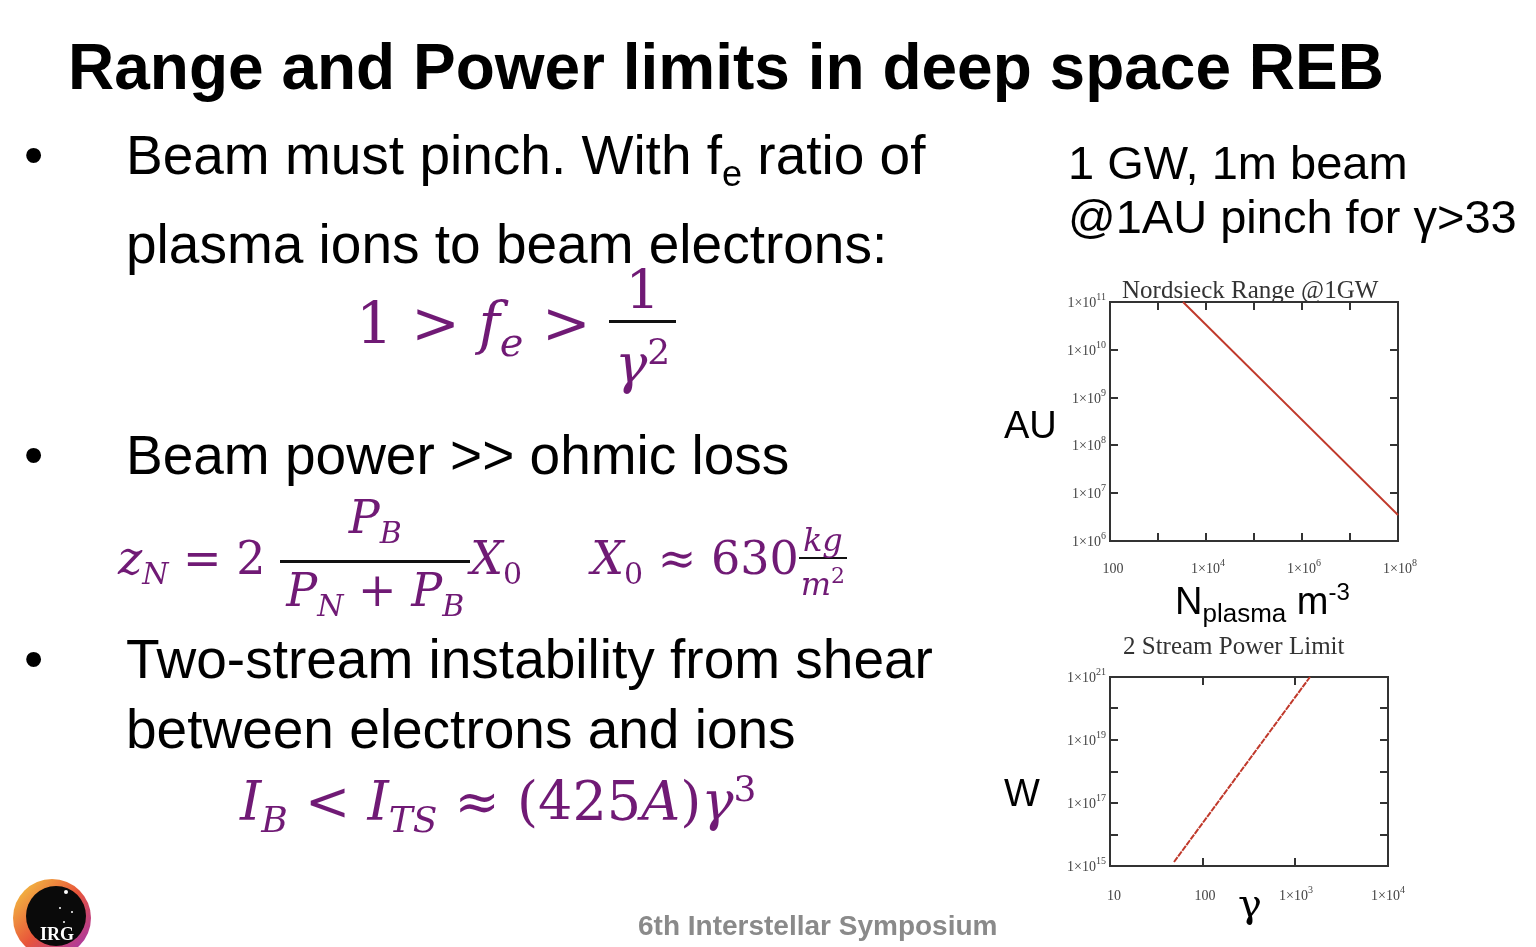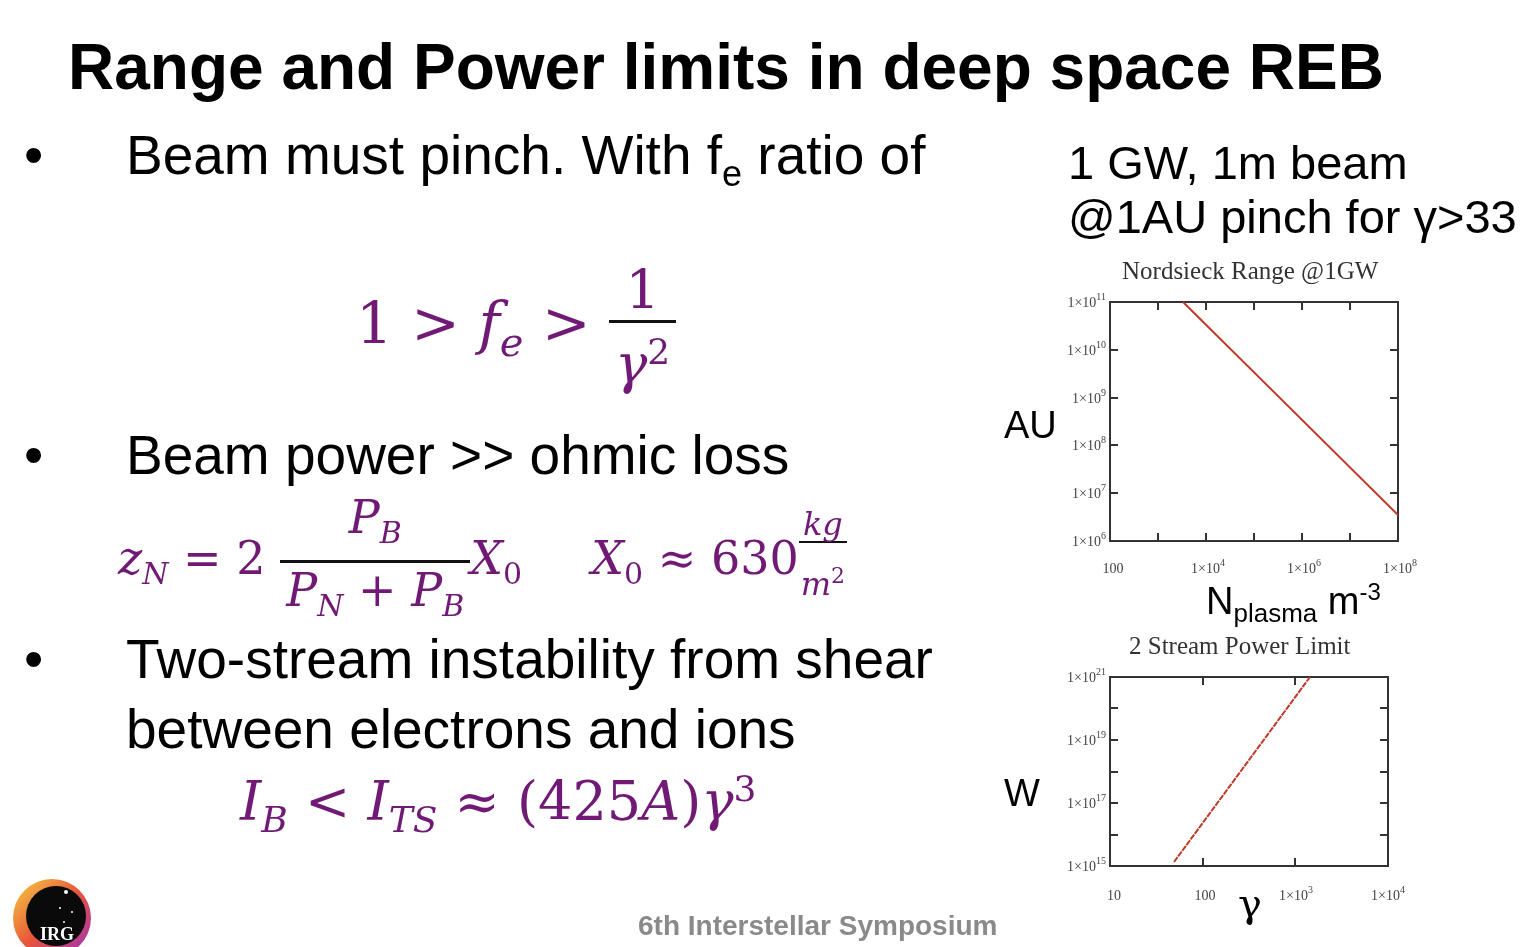--- a/index.html
+++ b/index.html
@@ -20,53 +20,53 @@
   .logo{position:absolute;left:12px;top:878px;width:80px;height:80px;}
   svg text{font-family:"Liberation Serif",serif;}
 </style>
 </head>
 <body>
 
 <div class="title">Range and Power limits in deep space REB</div>
 
 <div class="bullet" style="top:120px;">
   <span class="dot">•</span>
-  <span class="txt"><span>Beam must pinch.  With f</span><sub style="font-size:36px;">e</sub><span> ratio of</span><br></span>
+  <span class="txt"><span>Beam must pinch.  With f</span><sub style="font-size:36px;">e</sub><span> ratio of</span><br><span>plasma ions to beam electrons:</span></span>
 </div>
 
 <div class="math" style="left:356px;top:262px;font-size:58px;">
   <span>1 &gt; </span><span class="it">f</span><sub class="it" style="font-size:40px;">e</sub><span> &gt; </span><span class="frac" style="font-size:54px;line-height:58px;"><span class="num">1</span><span class="den"><span class="it">γ</span><sup style="font-size:36px;">2</sup></span></span>
 </div>
 
 <div class="bullet" style="top:420px;">
   <span class="dot">•</span>
   <span class="txt">Beam power &gt;&gt; ohmic loss</span>
 </div>
 
 <div class="math" style="left:118px;top:490px;font-size:46px;">
   <span class="it">z</span><sub class="it" style="font-size:30px;">N</sub><span> = 2</span>
   <span class="frac" style="line-height:54px;"><span class="num"><span class="it">P</span><sub class="it" style="font-size:30px;">B</sub></span><span class="den"><span class="it">P</span><sub class="it" style="font-size:30px;">N</sub><span> + </span><span class="it">P</span><sub class="it" style="font-size:30px;">B</sub></span></span><span class="it">X</span><sub style="font-size:30px;">0</sub>
   <span style="display:inline-block;width:40px;"></span>
-  <span class="it">X</span><sub style="font-size:30px;">0</sub><span> ≈ 630</span><span class="frac" style="font-size:32px;line-height:34px;"><span class="num it" style="border-bottom-width:2px;padding:0 2px;">kg</span><span class="den" style="padding:16px 2px;"><span class="it">m</span><sup style="font-size:22px;">2</sup></span></span>
+  <span class="it">X</span><sub style="font-size:30px;">0</sub><span> ≈ 630</span><span class="frac" style="font-size:32px;line-height:34px;"><span class="num it" style="border-bottom-width:2px;padding:0 2px;">kg</span><span class="den" style="padding:0 2px;"><span class="it">m</span><sup style="font-size:22px;">2</sup></span></span>
 </div>
 
 <div class="bullet" style="top:624px;">
   <span class="dot">•</span>
   <span class="txt"><span>Two-stream instability from shear</span><br><span>between electrons and ions</span></span>
 </div>
 
 <div class="math" style="left:240px;top:768px;font-size:54px;">
   <span class="it">I</span><sub class="it" style="font-size:36px;">B</sub><span> &lt; </span><span class="it">I</span><sub class="it" style="font-size:36px;">TS</sub><span> ≈ (425</span><span class="it">A</span><span>)</span><span class="it">γ</span><sup style="font-size:36px;">3</sup>
 </div>
 
 <div class="side">
   <span>1 GW, 1m beam</span><br><span>@1AU pinch for γ&gt;33</span>
 </div>
 
-<div class="ctitle" style="left:1122px;top:257px;">Nordsieck Range @1GW</div>
+<div class="ctitle" style="left:1122px;top:276px;">Nordsieck Range @1GW</div>
 <div class="ylab" style="left:1004px;top:404px;">AU</div>
 <svg style="position:absolute;left:1040px;top:285px;" width="400" height="300">
   <g stroke="#333" stroke-width="2" fill="none">
     <rect x="70" y="17" width="288" height="239" fill="#fff"></rect>
 
     <line x1="70" y1="65" x2="78" y2="65"></line>
       <line x1="70" y1="113" x2="78" y2="113"></line>
       <line x1="70" y1="160" x2="78" y2="160"></line>
       <line x1="70" y1="208" x2="78" y2="208"></line>
     <line x1="358" y1="65" x2="350" y2="65"></line>
@@ -94,25 +94,25 @@
     <text x="66" y="213">1×10<tspan dy="-7" font-size="10">7</tspan></text>
     <text x="66" y="261">1×10<tspan dy="-7" font-size="10">6</tspan></text>
   </g>
   <g font-size="14" fill="#444" text-anchor="middle">
     <text x="73" y="288">100</text>
     <text x="168" y="288">1×10<tspan dy="-7" font-size="10">4</tspan></text>
     <text x="264" y="288">1×10<tspan dy="-7" font-size="10">6</tspan></text>
     <text x="360" y="288">1×10<tspan dy="-7" font-size="10">8</tspan></text>
   </g>
 </svg>
-<div style="position:absolute;left:1206px;top:578px;font-size:38px;white-space:nowrap;text-align:center;">
+<div style="position:absolute;left:1175px;top:578px;font-size:38px;white-space:nowrap;text-align:center;">
   <span>N</span><sub style="font-size:26px;">plasma</sub> <span>m</span><sup style="font-size:24px;">-3</sup>
 </div>
 
-<div class="ctitle" style="left:1123px;top:632px;margin-left:6px;">2 Stream Power Limit</div>
+<div class="ctitle" style="left:1123px;top:632px;">2 Stream Power Limit</div>
 <div class="ylab" style="left:1004px;top:772px;">W</div>
 <svg style="position:absolute;left:1040px;top:660px;" width="400" height="260">
   <g stroke="#333" stroke-width="2" fill="none">
     <rect x="70" y="17" width="278" height="189" fill="#fff"></rect>
     <line x1="70" y1="48" x2="78" y2="48"></line>
       <line x1="70" y1="80" x2="78" y2="80"></line>
       <line x1="70" y1="112" x2="78" y2="112"></line>
       <line x1="70" y1="143" x2="78" y2="143"></line>
       <line x1="70" y1="175" x2="78" y2="175"></line>
     <line x1="348" y1="48" x2="340" y2="48"></line>

